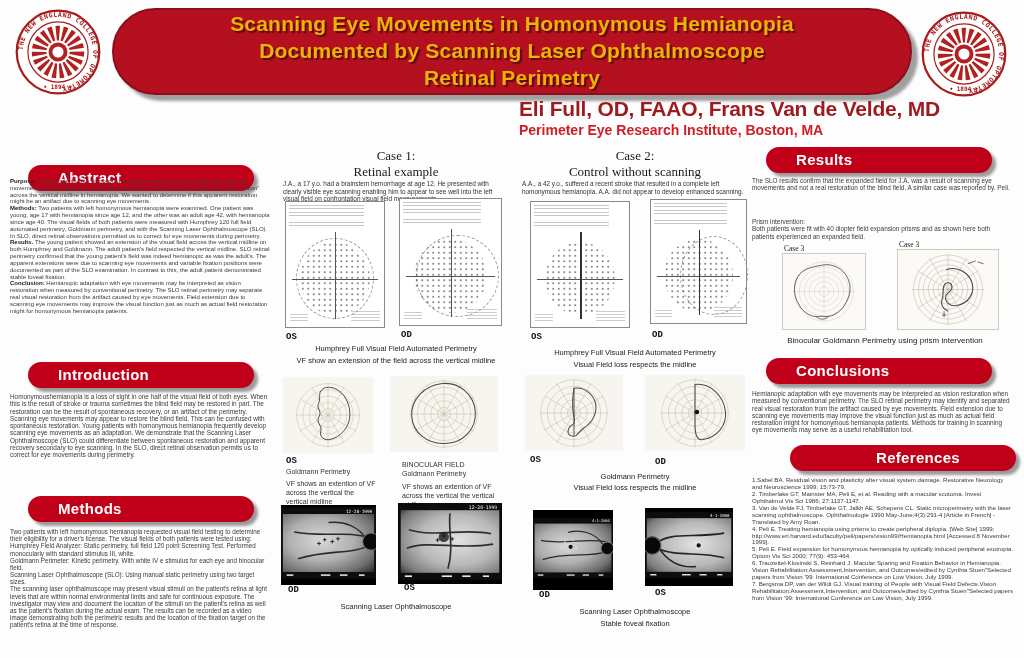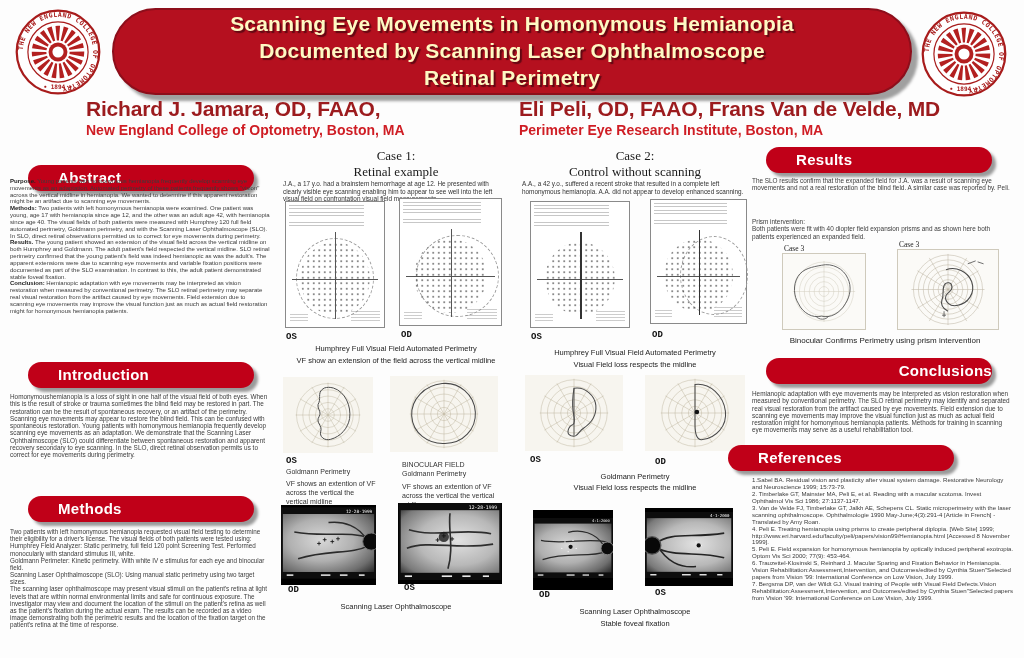--- a/index.html
+++ b/index.html
@@ -9,21 +9,21 @@
   .abs { position:absolute; }
 
   
   .banner {
     left:112px; top:8px; width:800px; height:87px;
     background:#b5101f; border:2px solid #8d0e1b; border-radius:44px;
     box-shadow:6px 6px 3px #a0a0a0;
     display:flex; flex-direction:column; justify-content:center; align-items:center;
   }
   .banner .t-line {
-    color:#fef9c3; font-weight:bold; font-size:21px; line-height:1.28;
+    color:#eab308; font-weight:bold; font-size:21px; line-height:1.28;
     letter-spacing:0.2px; text-shadow:2px 2px 1px rgba(70,5,15,0.75);
     white-space:nowrap;
   }
   .seal { width:86px; height:86px; }
   .seal-l { left:15px; top:9px; }
   .seal-r { left:921px; top:11px; }
 
   .author-name { font-size:21px; font-weight:900; color:#9c1b1e; letter-spacing:-0.2px; white-space:nowrap; }
   .author-affil { font-size:14px; font-weight:bold; color:#cf1d24; white-space:nowrap; margin-top:1px; }
 
@@ -130,26 +130,22 @@
       <defs>
           <path id="sealArcR" d="M 50,50 m -41,0 a 41,41 0 1,1 82,0 a 41,41 0 1,1 -82,0"></path>
         </defs>
       <text font-size="7.6" fill="#a81c1c" font-weight="bold" letter-spacing="0.6">
         <textPath href="#sealArcR" startOffset="2">THE NEW ENGLAND COLLEGE OF OPTOMETRY</textPath>
       </text>
       <text x="50" y="92.5" text-anchor="middle" font-size="7" font-weight="bold" fill="#a81c1c">• 1894 •</text>
     </svg>
   </div>
 
-  <div class="abs" style="left:86px; top:97px;">
-    <div class="author-name">Richard J. Jamara, OD, FAAO,</div>
-    <div class="author-affil">New England College of Optometry, Boston, MA</div>
-  </div>
   <div class="abs" style="left:519px; top:97px;">
-    <div class="author-name">Eli Peli, OD, FAAO, Frans Van de Velde, MD</div>
+    <div class="author-name">Eli Full, OD, FAAO, Frans Van de Velde, MD</div>
     <div class="author-affil">Perimeter Eye Research Institute, Boston, MA</div>
   </div>
 
   <div class="abs pill" style="left:28px; top:165px;">Abstract</div>
   <div class="abs smalltext" style="left:10px; top:178px; width:260px;">
     <p><b>Purpose.</b> <span>Young patients with homonymous hemianopia frequently develop scanning eye movements as an adaptation.  Automated perimetry of these patients frequently shows "vision" across the vertical midline in hemianopia.  We wanted to determine if this apparent restoration might be an artifact due to scanning eye movements.</span></p>
     <p><b>Methods:</b> <span>Two patients with left homonymous hemianopia were examined.  One patient was young, age 17 with hemianopia since age 12, and the other was an adult age 42, with hemianopia since age 40.  The visual fields of both patients were measured with Humphrey 120 full field automated perimetry, Goldmann perimetry, and with the Scanning Laser Ophthalmoscope (SLO).  In SLO, direct retinal observations permitted us to correct for eye movements during perimetry.</span></p>
     <p><b>Results.</b> <span>The young patient showed an extension of the visual field across the vertical midline on both Humphrey and Goldmann.  The adult patient's field respected the vertical midline.  SLO retinal perimetry confirmed that the young patient's field was indeed hemianopic as was the adult's.  The apparent extensions were due to scanning eye movements and variable fixation positions were documented as part of the SLO examination.  In contrast to this, the adult patient demonstrated stable foveal fixation.</span></p>
     <p><b>Conclusion:</b> <span>Hemianopic adaptation with eye movements may be interpreted as vision restoration when measured by conventional perimetry.  The SLO retinal perimetry may separate real visual restoration from the artifact caused by eye movements. Field extension due to scanning eye movements may improve the visual function just as much as actual field restoration might for homonymous hemianopia patients.</span></p>
   </div>
@@ -479,26 +475,26 @@
         <line x1="31" y1="72" x2="69" y2="8"></line>
           <line x1="19" y1="59" x2="81" y2="21"></line>
       </g>
       <path d="M48,20 C58,16 70,22 74,32 C78,44 70,54 60,56 C52,58 46,52 48,46 C50,42 54,42 54,38 C54,32 48,32 46,36 C44,40 46,46 44,50 C42,56 46,60 50,62" fill="none" stroke="#4a4a4a" stroke-width="1.1"></path>
       <g stroke="#4a4a4a" stroke-width="0.8" fill="none">
           <path d="M70,14 l8,-3 M80,12 l6,2"></path>
           <path d="M46,62 l0,6 M44,66 l4,0"></path>
         </g>
     </svg>
   </div>
-  <div class="abs cap" style="left:760px; top:336px; width:250px; font-size:8px;">Binocular Confirms Perimetry using prism intervention</div>
-
-  <div class="abs pill" style="left:766px; top:358px;text-align:right;">Conclusions</div>
+  <div class="abs cap" style="left:760px; top:336px; width:250px; font-size:8px;">Binocular Goldmann Perimetry using prism intervention</div>
+
+  <div class="abs pill" style="left:766px; top:358px;">Conclusions</div>
   <div class="abs smalltext" style="left:752px; top:390px; width:262px; font-size:6.4px;">Hemianopic adaptation with eye movements may be interpreted as vision restoration when measured by conventional perimetry.  The SLO retinal  perimetry may identify and separated real visual restoration from the artifact caused by eye movements. Field extension due to scanning eye movements may improve the visual function just as much as actual field restoration might for homonymous hemianopia patients. Methods for training in scanning eye movements may serve as a useful rehabilitation tool.</div>
 
-  <div class="abs pill" style="left:728px; top:445px;">References</div>
+  <div class="abs pill" style="left:790px; top:445px;text-align:center;">References</div>
   <div class="abs smalltext" style="left:752px; top:477px; width:262px; font-size:6.1px;">
     <p class="ref-item">1.Sabel BA.  Residual vision and plasticity after visual system damage.  Restorative Neurology and Neuroscience  1999; 15:73-79.</p>
     <p class="ref-item">2.  Timberlake GT, Mainster MA, Peli E, et al.  Reading with a macular scotoma. Invest Ophthalmol Vis Sci 1986; 27:1137-1147.</p>
     <p class="ref-item">3. Van de Velde FJ, Timberlake GT, Jalkh AE, Schepens CL.  Static microperimetry with the laser scanning ophthalmoscope. Ophthalmologie 1990 May-June;4(3):291-4 [Article in French] -Translated by Amy Roan.</p>
     <p class="ref-item">4. Peli E.  Treating hemianopia using prisms to create peripheral diplopia.  [Web Site] 1999; http://www.eri.harvard.edu/faculty/peli/papers/vision99/Hemianopia.html [Accessed 8 November 1999].</p>
     <p class="ref-item">5. Peli E.  Field expansion for homonymous hemianopia by optically induced peripheral exotropia.  Optom Vis Sci 2000; 77(9): 453-464.</p>
     <p class="ref-item">6. Trauzettel-Klosinski S, Reinhard J. Macular Sparing and Fixation Behavior in Hemianopia. Vision Rehabilitation:Assessment,Intervention, and Outcomes/edited by Cynthia Stuen"Selected papers from Vision '99: International Conference on Low Vision, July 1999.</p>
     <p class="ref-item">7. Bergsma DP, van der Wildt GJ. Visual training of People with Visual Field Defects.Vision Rehabilitation:Assessment,Intervention, and Outcomes/edited by Cynthia Stuen"Selected papers from Vision '99: International Conference on Low Vision, July 1999.</p>
   </div>
 

